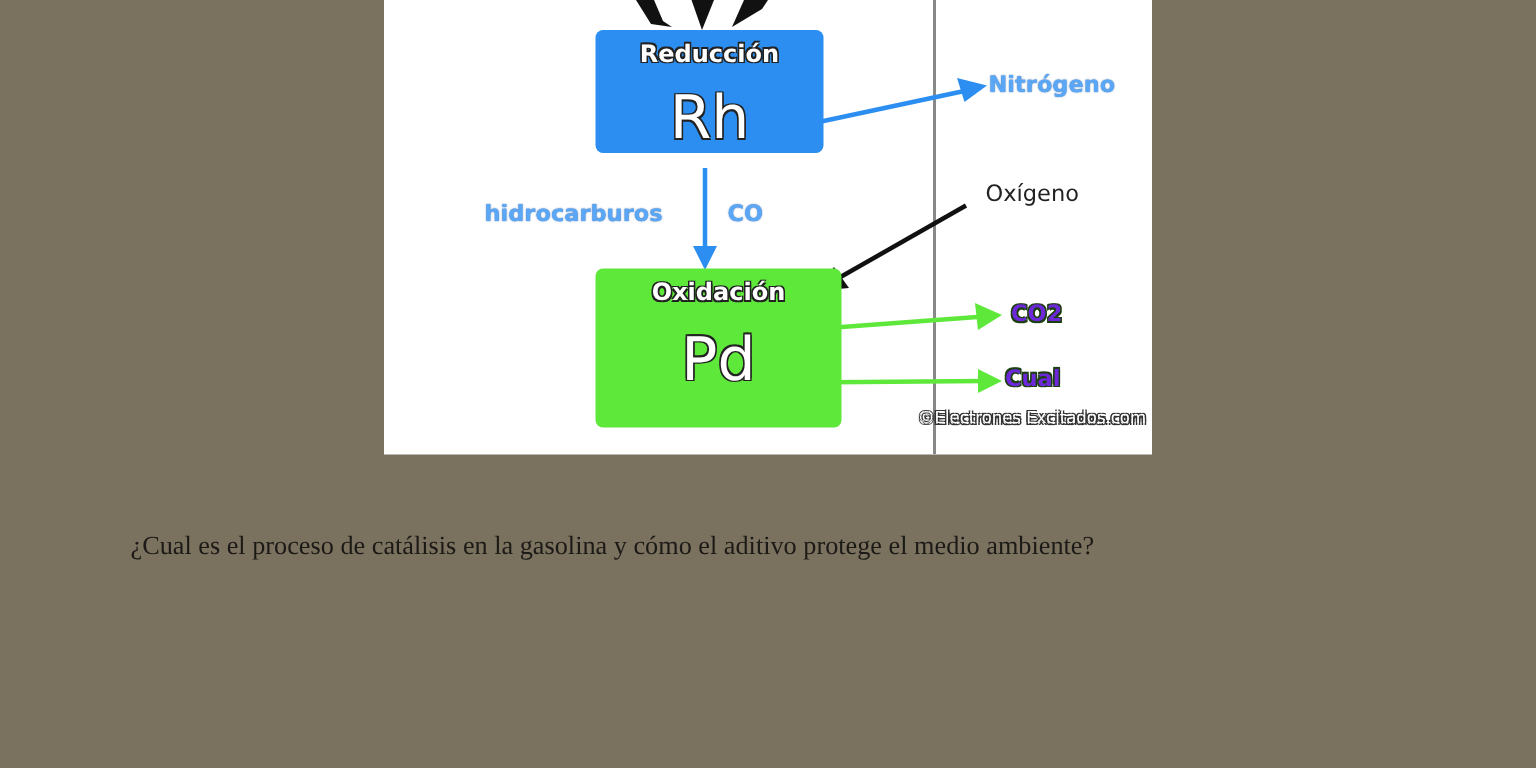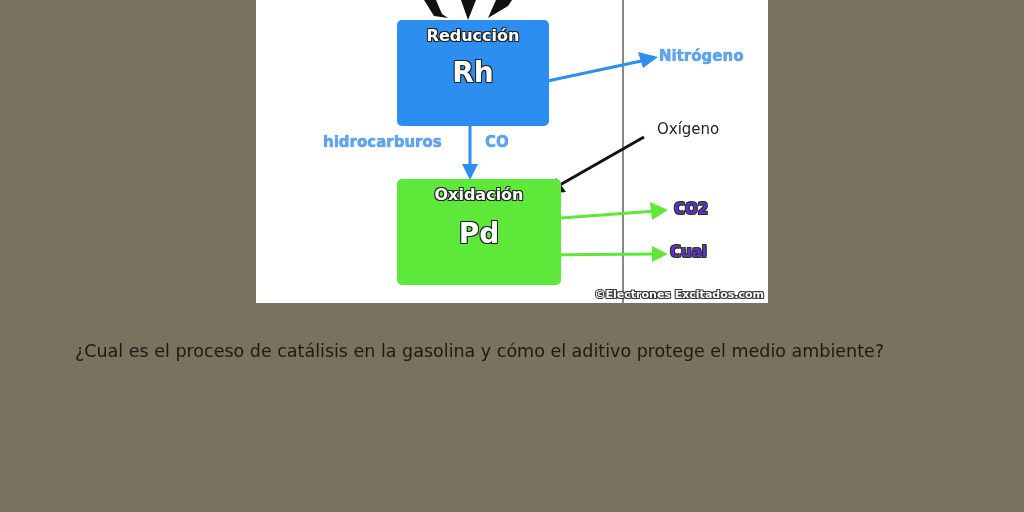--- a/index.html
+++ b/index.html
@@ -10,53 +10,53 @@
     position:relative;
   }
   .figure {
     position:absolute; left:256px; top:0; width:512px; height:303px;
     background:#ffffff; overflow:hidden;
   }
   .figure svg { position:absolute; left:0; top:0; }
   .box {
     position:absolute; border-radius:5px;
   }
-  .box-red { left:141px; top:20px; width:152px; height:106px; background:#2b8ef0; }
+  .box-red { left:141px; top:20px; width:152px; height:82px; background:#2b8ef0; }
   .box-ox  { left:141px; top:179px; width:152px; height:106px; background:#5ee83a;padding-left:12px; }
   .box-title {
     position:absolute; left:0; right:0; text-align:center;
     color:#fff; font-weight:bold; font-size:16px;
     text-shadow: -1px -1px 0 #222, 1px -1px 0 #222, -1px 1px 0 #222, 1px 1px 0 #222;
   }
   .box-red .box-title { top:6px; }
   .box-ox .box-title { top:6px; }
   .box-sym {
     position:absolute; left:0; right:0; text-align:center;
-    color:#fff; font-weight:bold; font-size:28px;
+    color:#fff; font-weight:normal; font-size:40px;
     text-shadow: -1px -1px 0 #222, 1px -1px 0 #222, -1px 1px 0 #222, 1px 1px 0 #222;
   }
   .box-red .box-sym { top:36px; }
   .box-ox .box-sym { top:38px; }
   .lbl {
     position:absolute; font-size:15px; font-weight:bold; white-space:nowrap;
   }
   .lbl-blue { color:#5aa7f7; text-shadow: 0 0 1px #2e5f9e; }
   .lbl-black { color:#222; font-weight:normal; }
   .lbl-green { color:#6d28d9; text-shadow: -1px -1px 0 #1c3f10, 1px -1px 0 #1c3f10, -1px 1px 0 #1c3f10, 1px 1px 0 #1c3f10; }
   .credit {
-    position:absolute; right:4px; bottom:2px; font-size:11px; font-weight:bold;
+    position:absolute; right:4px; bottom:18px; font-size:11px; font-weight:normal;
     color:#fff; text-shadow: -1px -1px 0 #333, 1px -1px 0 #333, -1px 1px 0 #333, 1px 1px 0 #333;
   }
   .text {
     position:absolute; left:75px; top:334px; width:900px;
     font-family: "DejaVu Sans", sans-serif; font-size:17.5px; line-height:35.5px;
   }
   .question { color:#1c1a16; }
   .answer { color:#f5f2ea; }
-  .text p { margin:0; }
+  .text p { margin:12px;font-family:Liberation Serif, serif; }
 </style>
 </head>
 <body>
 
 <div class="figure">
   <svg width="512" height="303">
 
     <polygon points="168,0 180,0 186,14 192,18 178,16" fill="#111"></polygon>
     <polygon points="205,0 220,0 212,20" fill="#111"></polygon>
     <polygon points="240,0 256,0 252,6 232,18" fill="#111"></polygon>

